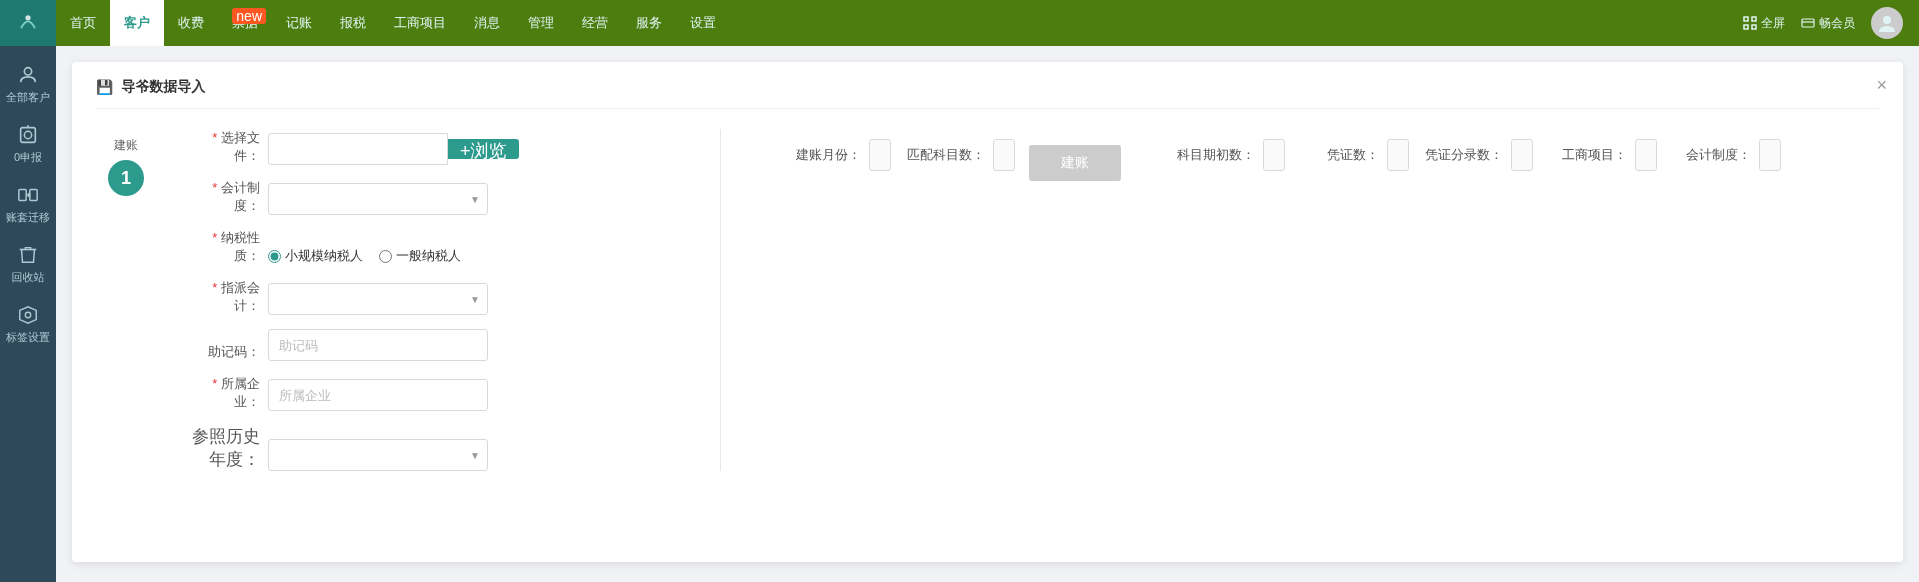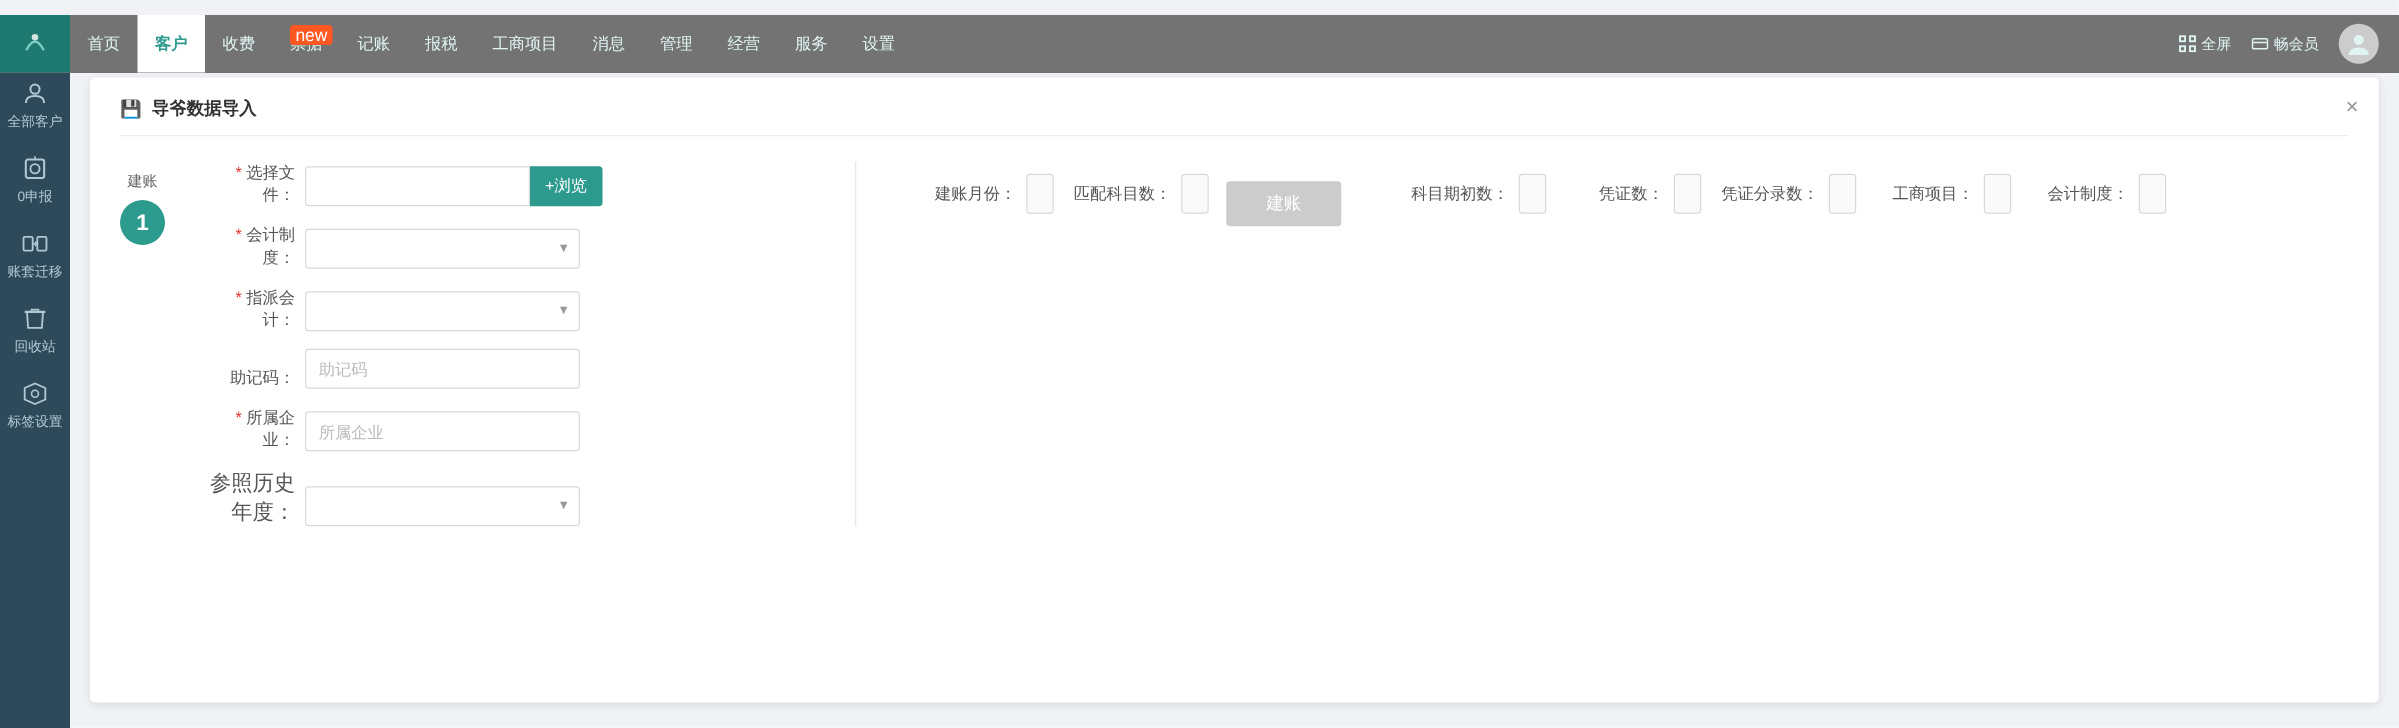--- a/index.html
+++ b/index.html
@@ -1,22 +1,22 @@
 <!DOCTYPE html>
 <html><head>
   <meta charset="utf-8">
   <style>
     * { margin: 0; padding: 0; box-sizing: border-box; }
     body { font-family: "Microsoft YaHei", "PingFang SC", sans-serif; font-size: 13px; background: #f0f2f5; width: 1919px; height: 582px; overflow: hidden; }
 
     
     .topbar {
       display: flex; align-items: center;
-      background: #737373; height: 46px; width: 100%;
-      position: fixed; top: 0; left: 0; z-index: 100; margin-top: 12px;
+      background: #4d7c0f; height: 46px; width: 100%;
+      position: fixed; top: 0; left: 0; z-index: 100;
     }
     .topbar-logo {
       width: 56px; height: 46px; background: #1e7a70;
       display: flex; align-items: center; justify-content: center;
     }
     .topbar-logo svg { width: 28px; height: 28px; }
     .topbar-nav { display: flex; align-items: center; flex: 1; }
     .nav-item {
       padding: 0 14px; height: 46px; display: flex; align-items: center;
       color: #e0f5f3; cursor: pointer; font-size: 13px; position: relative;
@@ -78,21 +78,21 @@
       color: #2d9a8e; font-size: 14px;
     }
     .close-btn {
       position: absolute; right: 16px; top: 14px;
       cursor: pointer; font-size: 18px; color: #999;
       background: none; border: none; line-height: 1;
     }
 
     
     .form-body {
-      display: flex; gap: 0;
+      display: flex; gap: 12px; margin-left: 12px;
     }
     .step-indicator {
       display: flex; flex-direction: column; align-items: center;
       margin-right: 32px; padding-top: 8px;
     }
     .step-label { font-size: 12px; color: #666; margin-bottom: 6px; }
     .step-circle {
       width: 36px; height: 36px; border-radius: 50%;
       background: #2d9a8e; color: #fff;
       display: flex; align-items: center; justify-content: center;
@@ -145,23 +145,23 @@
 
     .file-row {
       display: flex; align-items: center; gap: 0;
     }
     .file-input {
       flex: 1; height: 32px; border: 1px solid #d9d9d9; border-radius: 3px 0 0 3px;
       padding: 0 10px; font-size: 13px; color: #333; outline: none;
       max-width: 180px; background: #fff;
     }
     .file-browse-btn {
-      height: 32px; padding: 0 12px; background: #2d9a8e;
+      height: 20px; padding: 0 12px; background: #2d9a8e;
       color: #fff; border: none; border-radius: 0 3px 3px 0;
-      cursor: pointer; font-size: 13px; white-space: nowrap;
+      cursor: pointer; font-size: 18px; white-space: nowrap;
     }
 
     
     .radio-group { display: flex; align-items: center; gap: 16px; }
     .radio-label { display: flex; align-items: center; gap: 4px; cursor: pointer; color: #333; font-size: 13px; }
     .radio-input { accent-color: #2d9a8e; cursor: pointer; }
 
     
     .right-field-row {
       display: flex; align-items: center; gap: 8px;
@@ -312,20 +312,33 @@
           <span class="form-label required">会计制度：</span>
           <div class="form-select-wrap">
             <select class="form-select">
               <option value=""></option>
             </select>
             <span class="select-arrow">▼</span>
           </div>
         </div>
 
 
+        <div class="form-row">
+          <span class="form-label required">纳税性质：</span>
+          <div class="radio-group">
+            <label class="radio-label">
+              <input class="radio-input" type="radio" name="tax_type" value="small" checked="" style="">
+              <span>小规模纳税人</span>
+            </label>
+            <label class="radio-label">
+              <input class="radio-input" type="radio" name="tax_type" value="general" style="">
+              <span>一般纳税人</span>
+            </label>
+          </div>
+        </div>
 
         <div class="form-row">
           <span class="form-label required">指派会计：</span>
           <div class="form-select-wrap">
             <select class="form-select">
               <option value=""></option>
             </select>
             <span class="select-arrow">▼</span>
           </div>
         </div>

